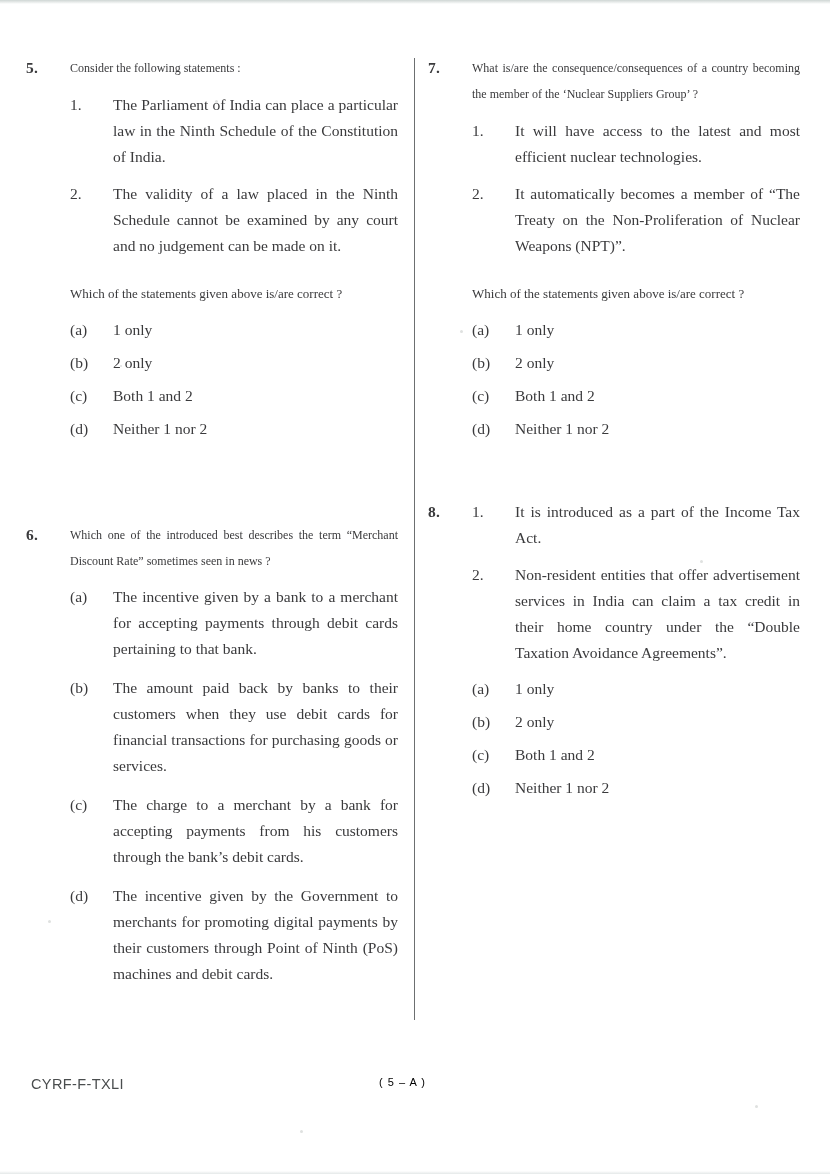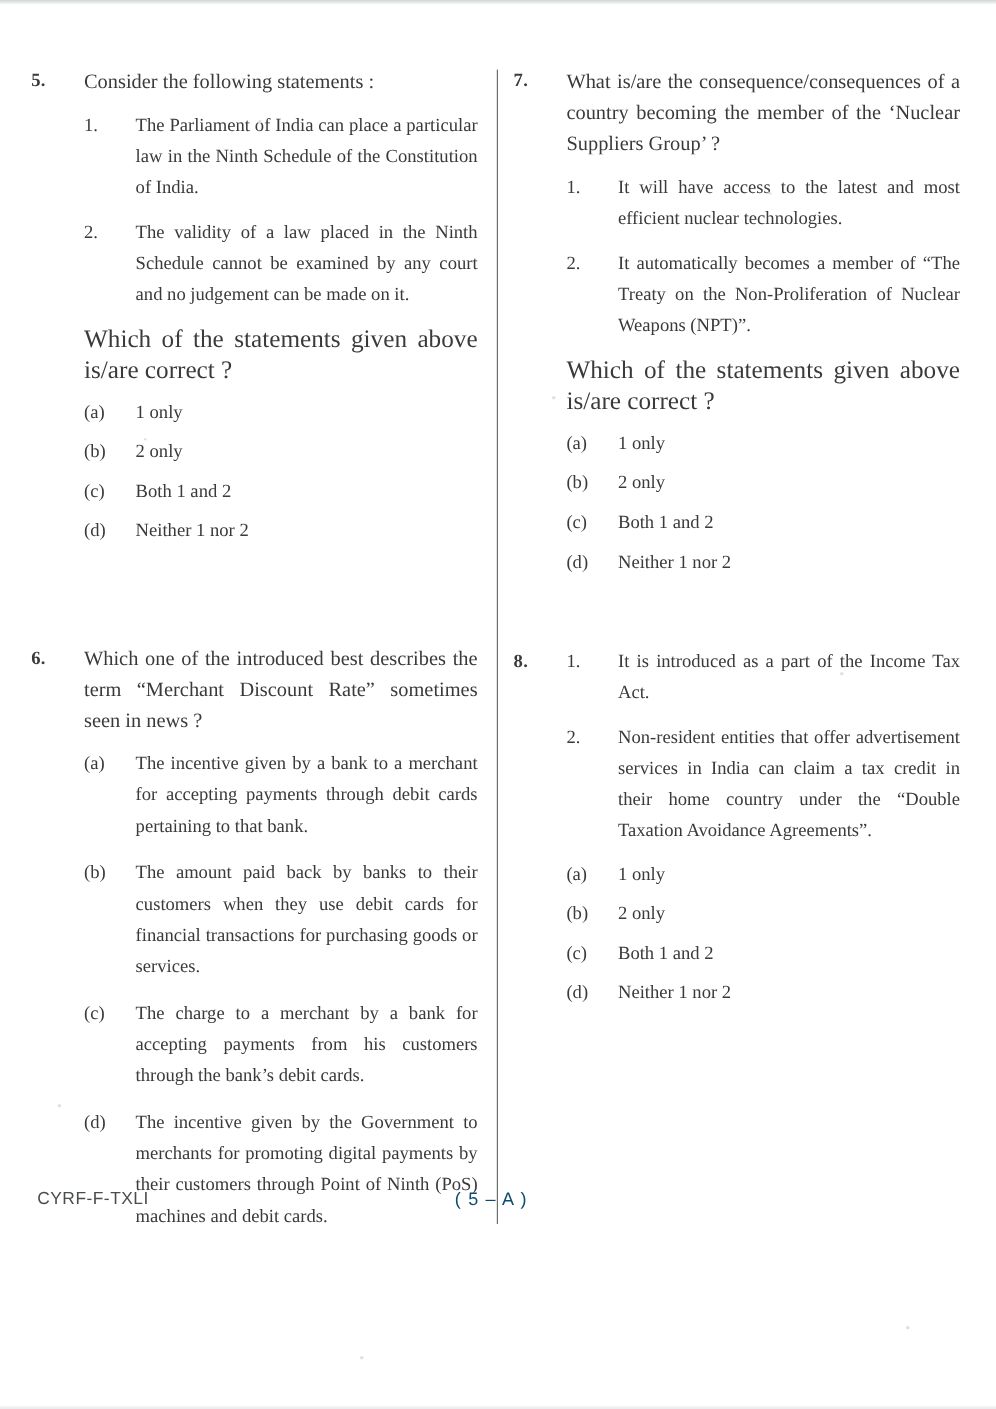--- a/index.html
+++ b/index.html
@@ -70,21 +70,21 @@
   .q-num {
     position: absolute;
     left: 0;
     top: 0;
     font-weight: bold;
     font-size: 15.5px;
     line-height: 26px;
     letter-spacing: 0.2px;
   }
   .q-text {
-    font-size: 17px;
+    font-size: 12px;
     line-height: 26px;
     text-align: justify;
     text-justify: inter-word;
   }
 
   
   .stmt-list {
     margin-top: 11px;
     padding-left: 44px;
   }
@@ -101,23 +101,23 @@
   .stmt-num {
     position: absolute;
     left: 0;
     top: 0;
     font-size: 15.5px;
     line-height: 26px;
   }
 
   
   .q-lead {
-    margin-top: 10px;
+    margin-top: 22px;
     padding-left: 44px;
-    font-size: 21px;
+    font-size: 13px;
     line-height: 26px;
     text-align: justify;
     text-justify: inter-word;
   }
 
   
   .options {
     margin-top: 10px;
     padding-left: 44px;
   }
@@ -140,42 +140,42 @@
     line-height: 26px;
   }
 
   .gap-between-questions { height: 80px; }
   .gap-q7-q8 { height: 46px; }
 
   
   .footer {
     position: absolute;
     left: 0;
-    top: 991px;
+    top: 1076px;
     width: 704px;
     height: 30px;
     text-align: center;
   }
   .paper-code {
     position: absolute;
     left: 31px;
     top: 0;
     font-family: "Liberation Sans", "DejaVu Sans", sans-serif;
     font-size: 14.5px;
     letter-spacing: 0.4px;
     color: #4a4d4e;
   }
   .page-marker {
     position: absolute;
     left: 379px;
     top: 0;
     font-family: "Liberation Sans", "DejaVu Sans", sans-serif;
-    font-size: 15px;
+    font-size: 11px;
     letter-spacing: 1px;
-    color: #0c4a6e;
+    color: #000000;
   }
 
   
   .speckle {
     position: absolute;
     border-radius: 50%;
     background: #dfe1e0;
     pointer-events: none;
   }
 </style>

